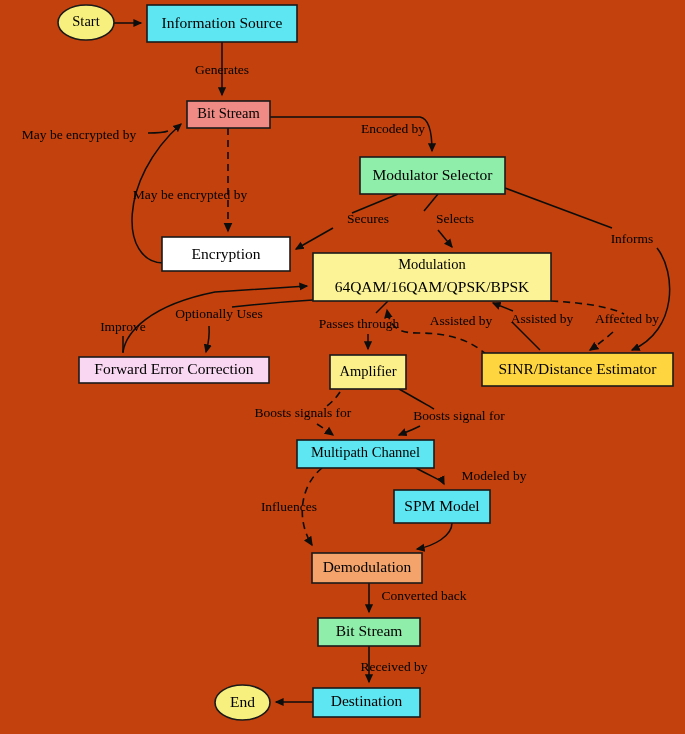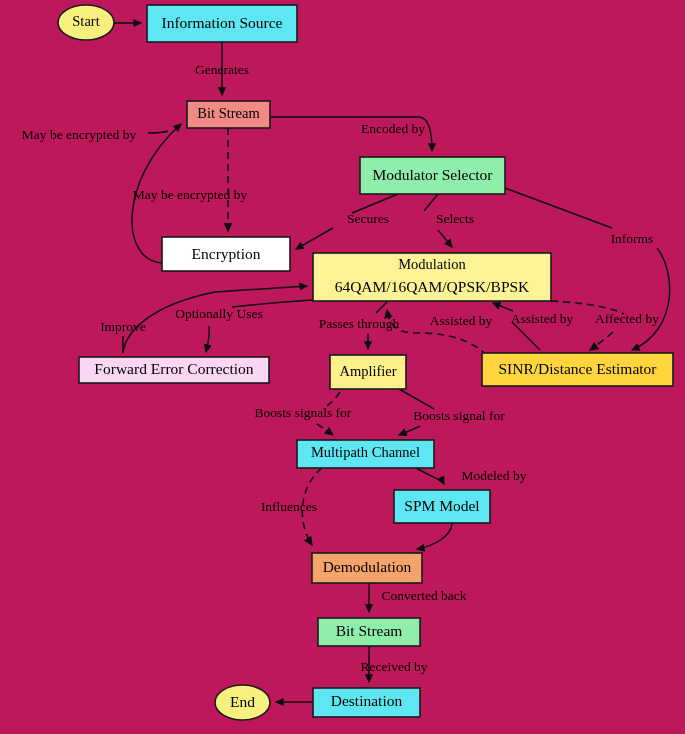--- a/index.html
+++ b/index.html
@@ -4,21 +4,21 @@
 <style>
   html, body {
     margin: 0;
     padding: 0;
     background: #ffffff;
   }
   #canvas {
     position: relative;
     width: 685px;
     height: 734px;
-    background: #be185d;
+    background: #c2410c;
     font-family: "Liberation Serif", "DejaVu Serif", serif;
     overflow: hidden;
   }
   svg.flow {
     position: absolute;
     left: 0;
     top: 0;
     width: 685px;
     height: 734px;
   }

